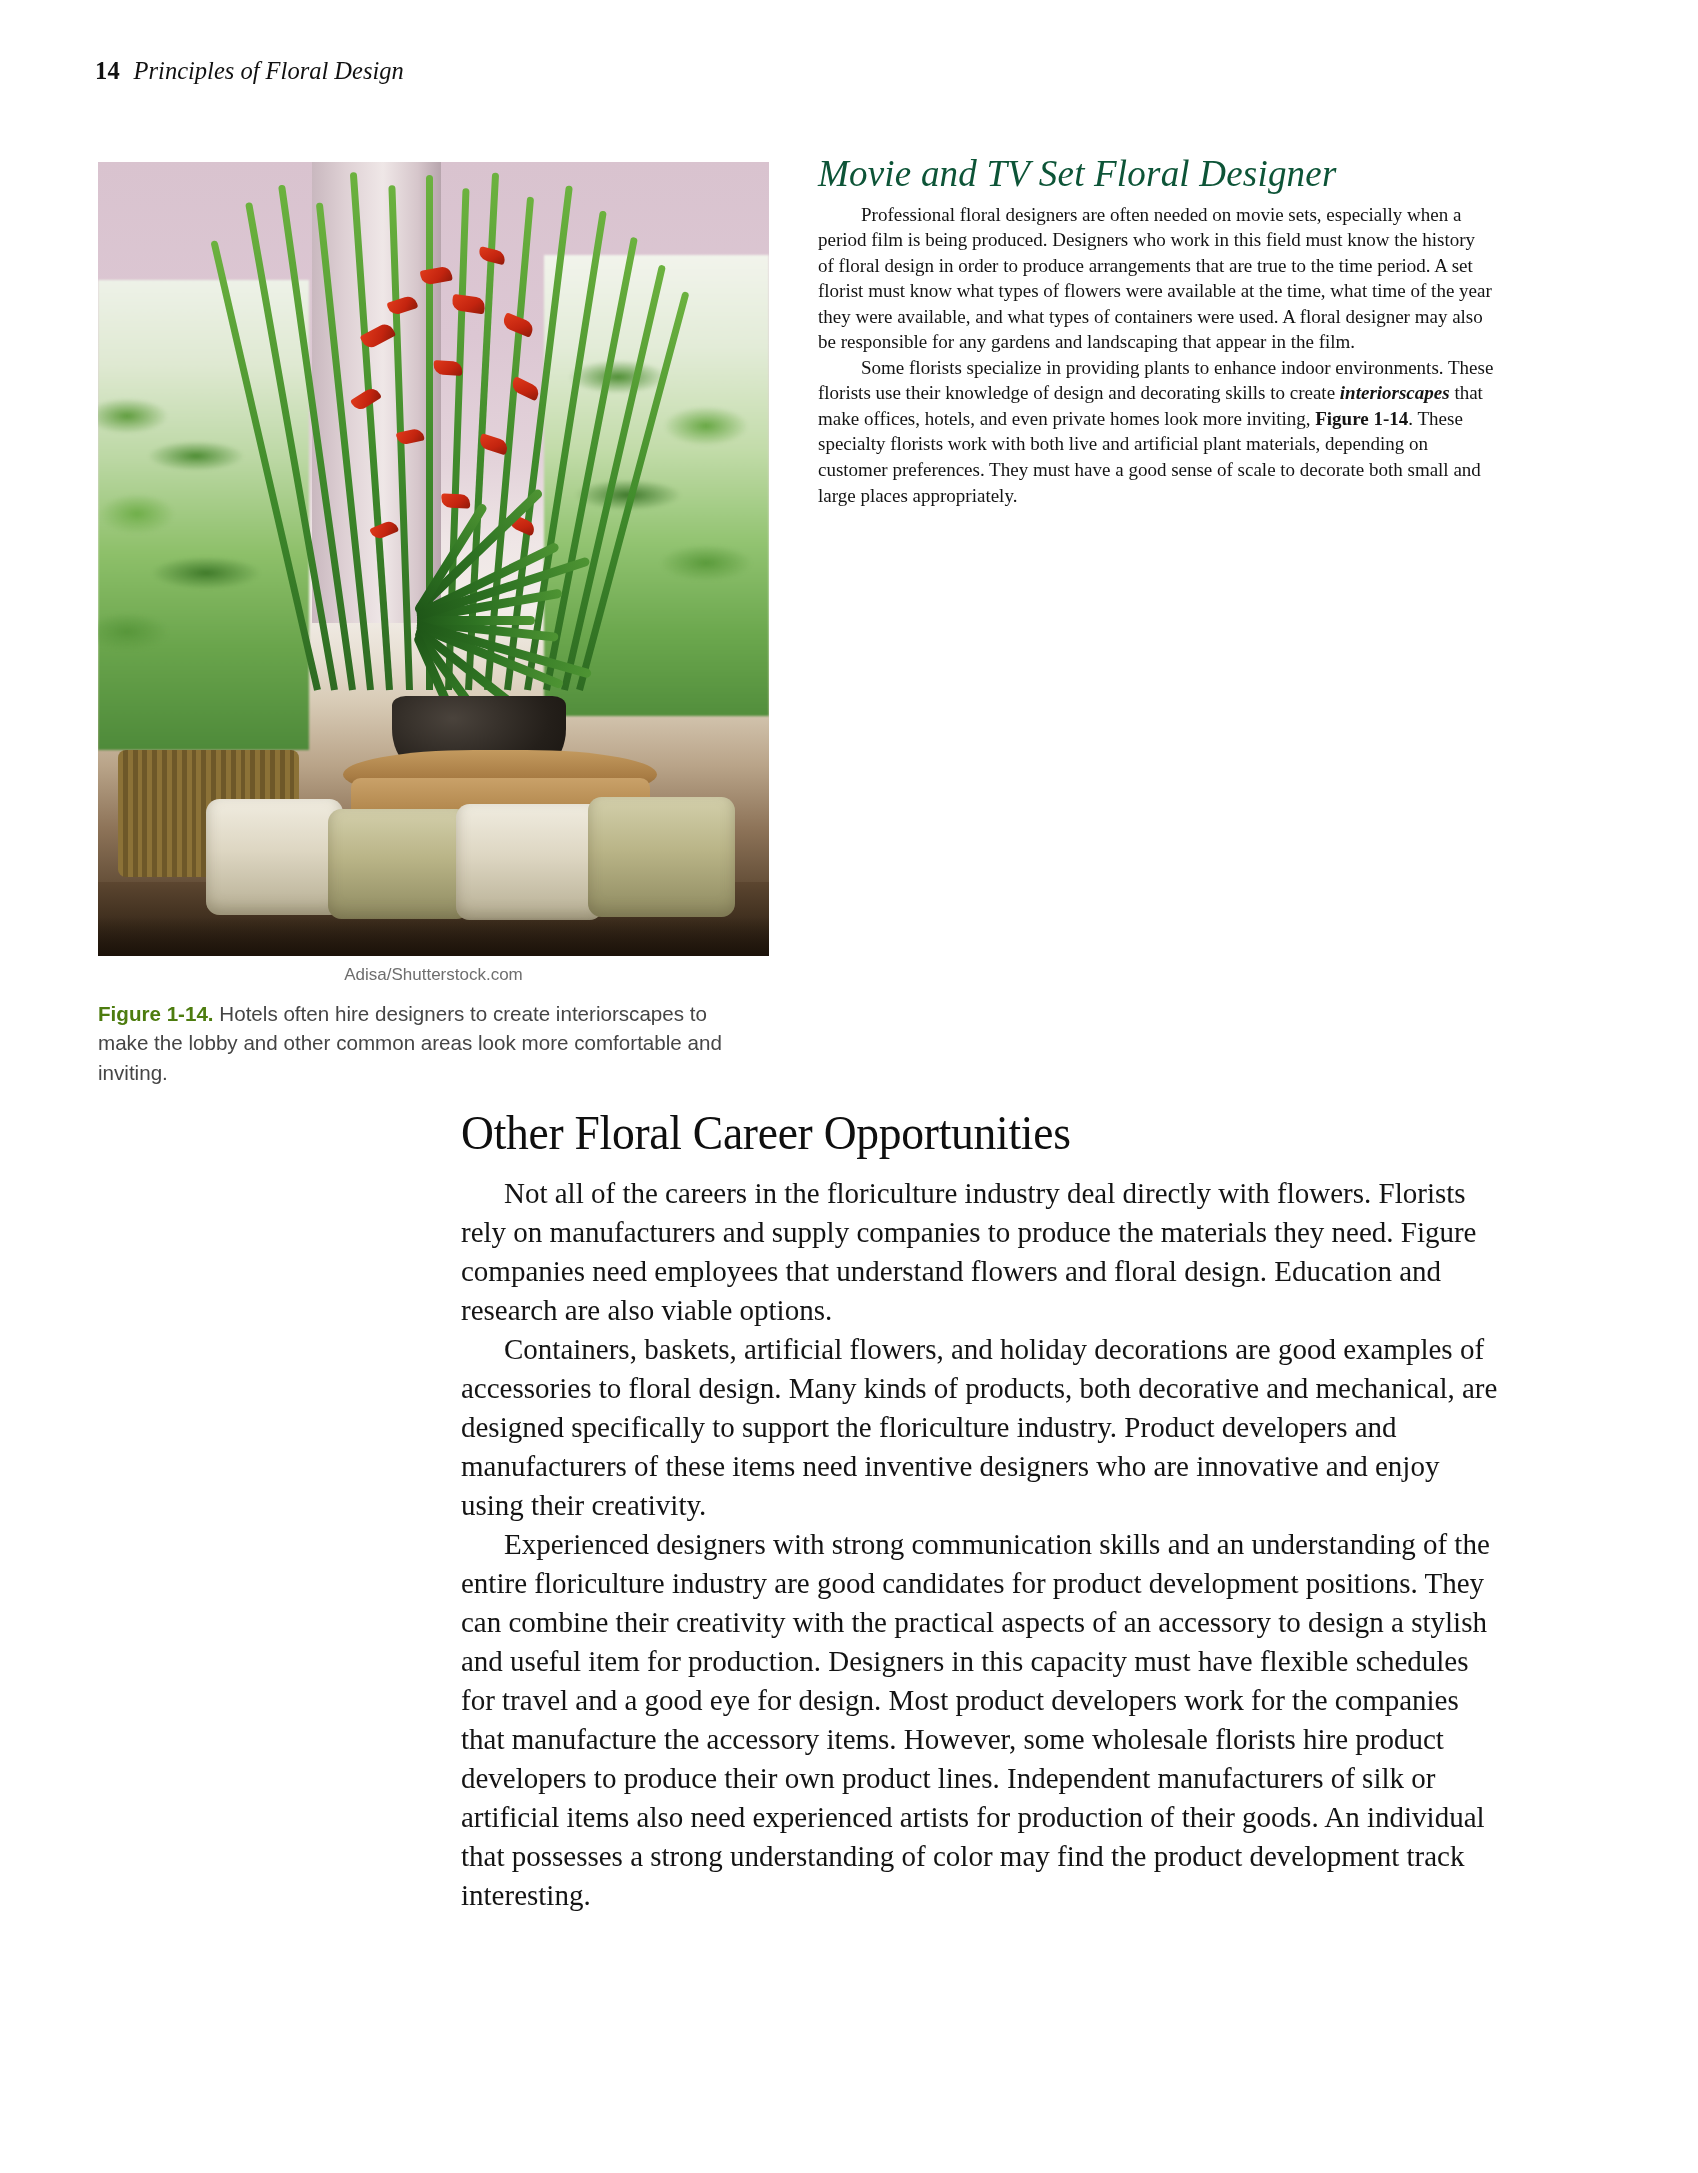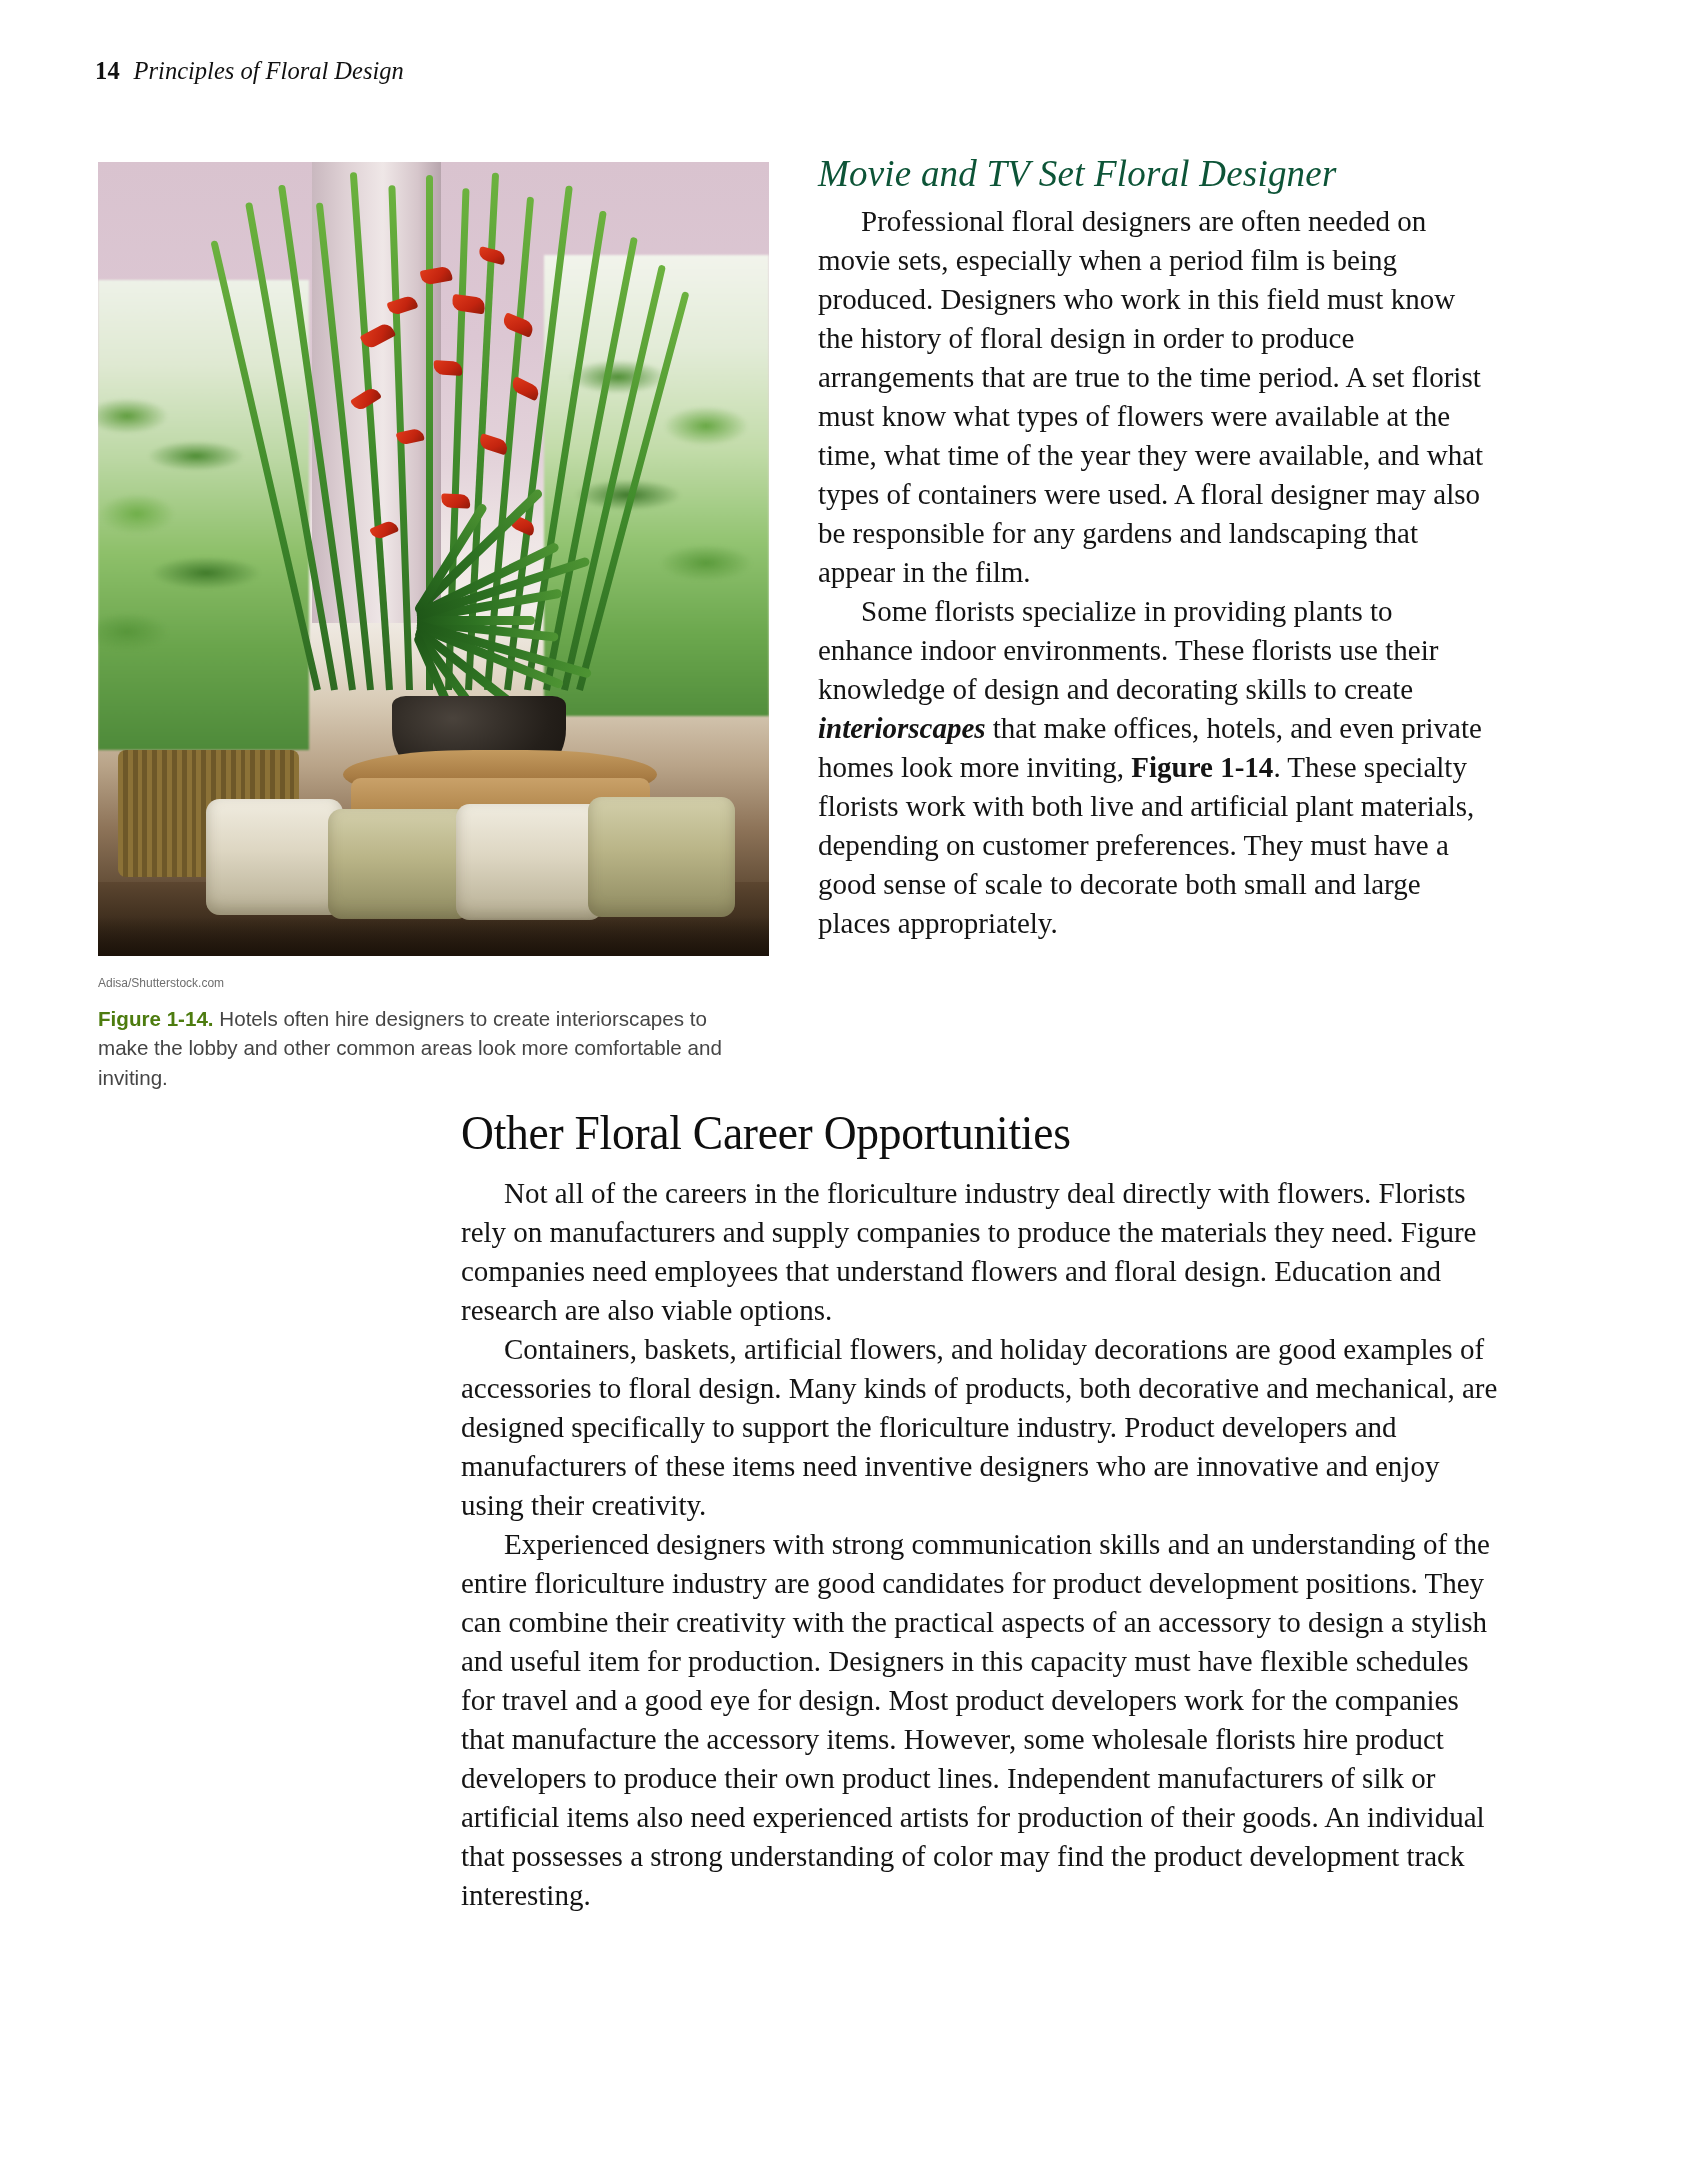--- a/index.html
+++ b/index.html
@@ -199,25 +199,25 @@
     background: linear-gradient(to bottom, #5c4630 0%, #3d2d1d 55%, #2a1e12 100%);
   }
   .photo .floor-shadow {
     position: absolute;
     left: 0; bottom: 0; width: 671px; height: 39px;
     background: linear-gradient(to bottom, rgba(30,20,10,0) 0%, rgba(25,16,8,.85) 100%);
   }
 
   .photo-credit {
     width: 671px;
-    text-align: left;
+    text-align: center;
     font-family: "Liberation Sans", "DejaVu Sans", sans-serif;
-    font-size: 12px;
+    font-size: 17px;
     color: #6e6e6e;
-    margin-top: 20px;
+    margin-top: 9px;
     line-height: 1.2;
   }
   .figure-caption {
     width: 642px;
     margin-top: 13.7px;
     font-family: "Liberation Sans", "DejaVu Sans", sans-serif;
     font-size: 20.6px;
     line-height: 1.42;
     color: #454545;
   }
@@ -243,21 +243,21 @@
     margin: 0 0 5.9px 0;
     line-height: 1.18;
     letter-spacing: 0.2px;
   }
   h2.subhead.spaced {
     margin-top: 23.5px;
   }
 
   p.body {
     font-family: "Liberation Serif", "DejaVu Serif", serif;
-    font-size: 29px;
+    font-size: 19px;
     line-height: 1.345;
     color: #141414;
     margin: 0;
     text-indent: 43px;
     text-align: left;
     hyphens: none;
   }
   p.body + p.body {
     margin-top: 0;
   }

